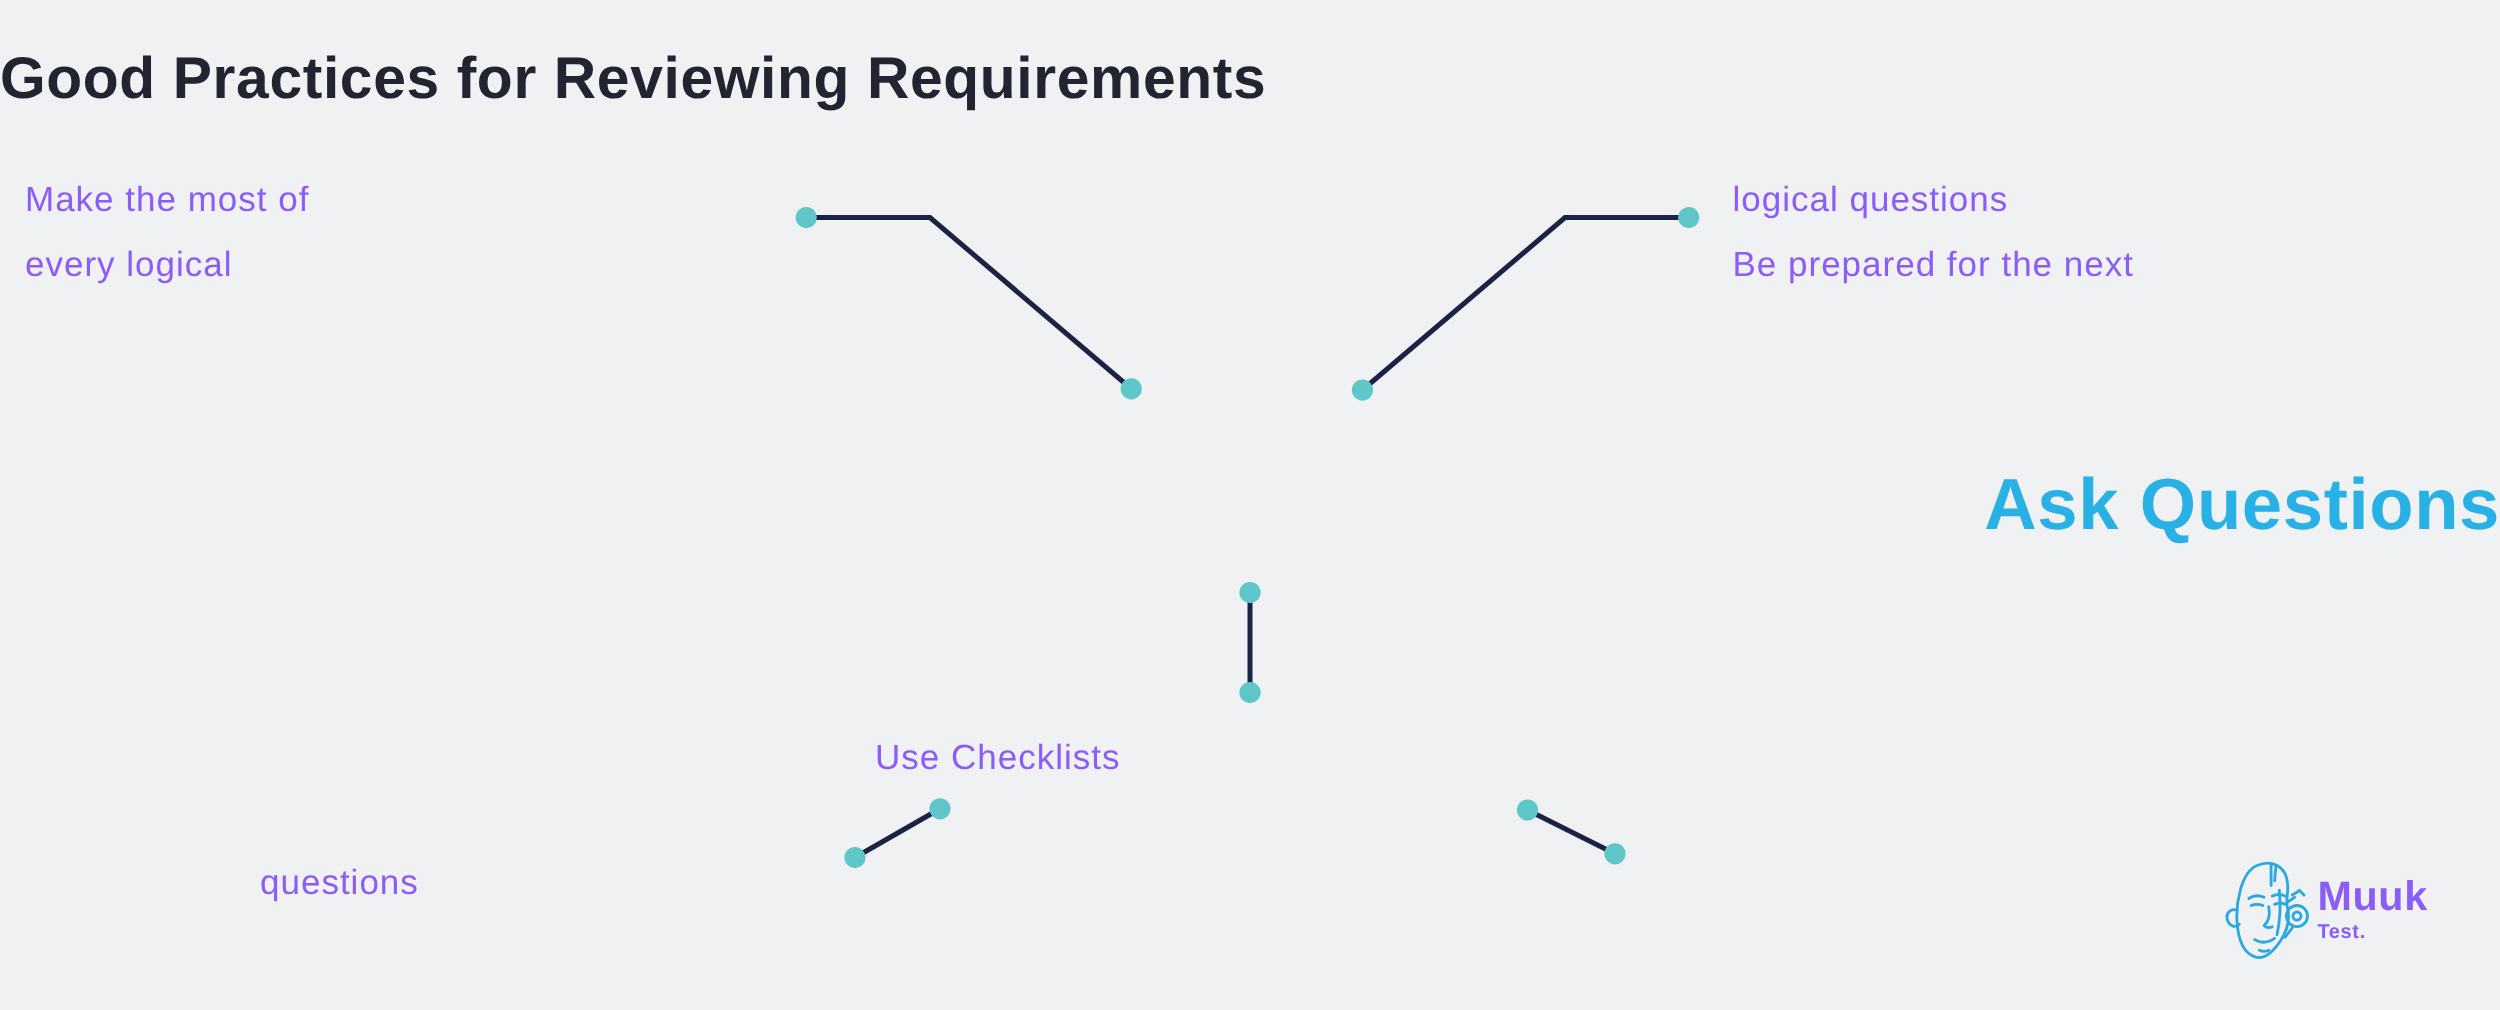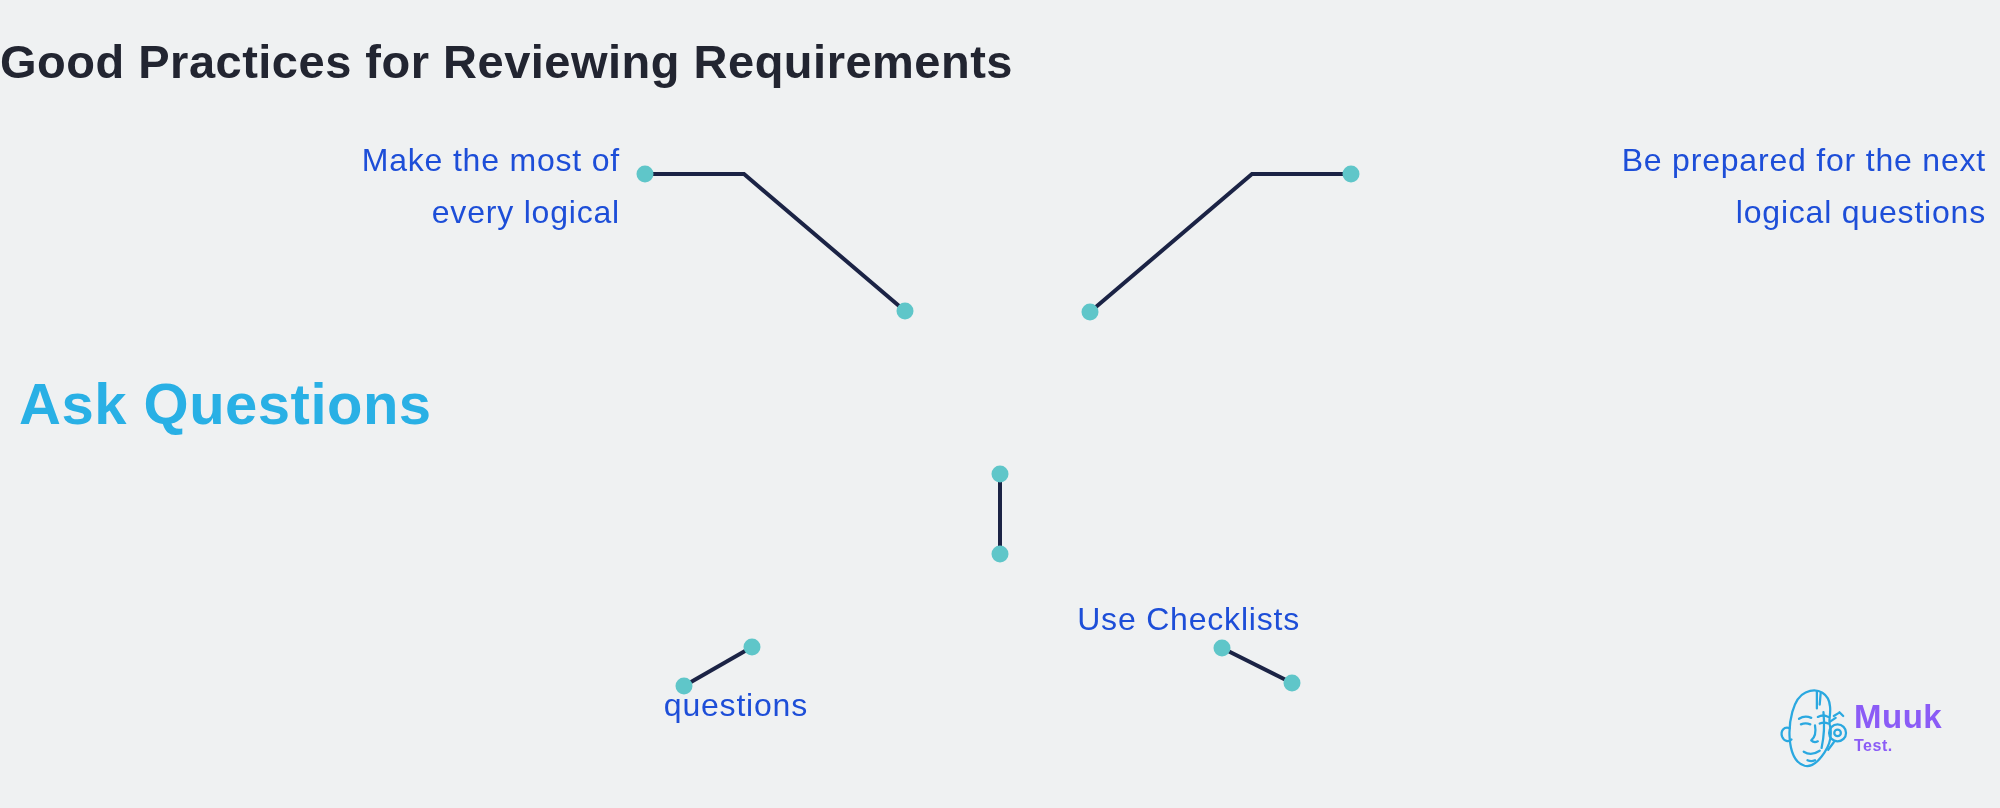--- a/index.html
+++ b/index.html
@@ -16,36 +16,36 @@
   }
   .abs { position: absolute; }
   .page-title {
     left: 0; right: 0; top: 34px;
     font-size: 47px;
     font-weight: 700;
     letter-spacing: 0.5px;
     color: #222531;
   }
   .node-label {
-    color: #1d4ed8;
-    font-size: 32px;
+    color: #8b5cf6;
+    font-size: 28px;
     font-weight: 400;
     letter-spacing: 0.8px;
-    text-align: right;
+    text-align: left;
     line-height: 52px;
   }
   .node-label span { display: block; }
   .node-top-left  { left: 20px;   width: 600px; top: 134px; }
   .node-top-right { left: 1386px; width: 600px; top: 134px; }
-  .node-middle    { left: 700px;  width: 600px; top: 596px; line-height: 46px; }
+  .node-middle    { left: 700px;  width: 600px; top: 583px; line-height: 46px; }
   .node-bottom-left  { left: 208px;  width: 600px; top: 682px; line-height: 47px; }
   .node-bottom-right { left: 1223px; width: 600px; top: 682px; line-height: 47px; }
   .center-node {
     left: 0; right: 0; top: 374px;
-    text-align: left;
+    text-align: right;
     font-size: 58px;
     font-weight: 700;
     letter-spacing: 0.5px;
     line-height: 60px;
     color: #29b0e5;
     padding-left: 19px;
   }
   .connector-layer {
     left: 0; top: 0;
     width: 2000px; height: 808px;
@@ -104,22 +104,22 @@
     <circle cx="1292" cy="683" r="8.5"></circle>
   </g>
 </svg>
 
 <div class="abs node-label node-top-left">
   <span>Make the most of</span>
   <span>every logical</span>
 </div>
 
 <div class="abs node-label node-top-right">
+  <span>logical questions</span>
   <span>Be prepared for the next</span>
-  <span>logical questions</span>
 </div>
 
 <div class="abs center-node">Ask Questions</div>
 
 <div class="abs node-label node-middle">Use Checklists</div>
 
 <div class="abs node-label node-bottom-left">
   <span>questions</span>
 </div>
 

